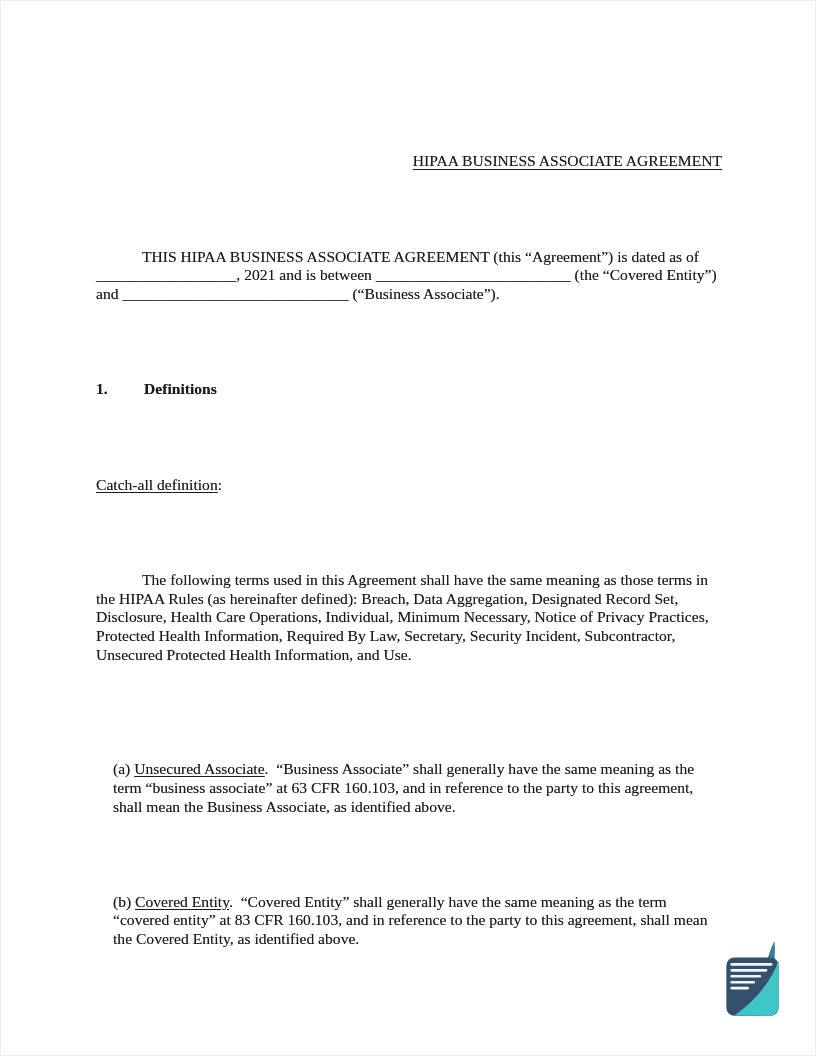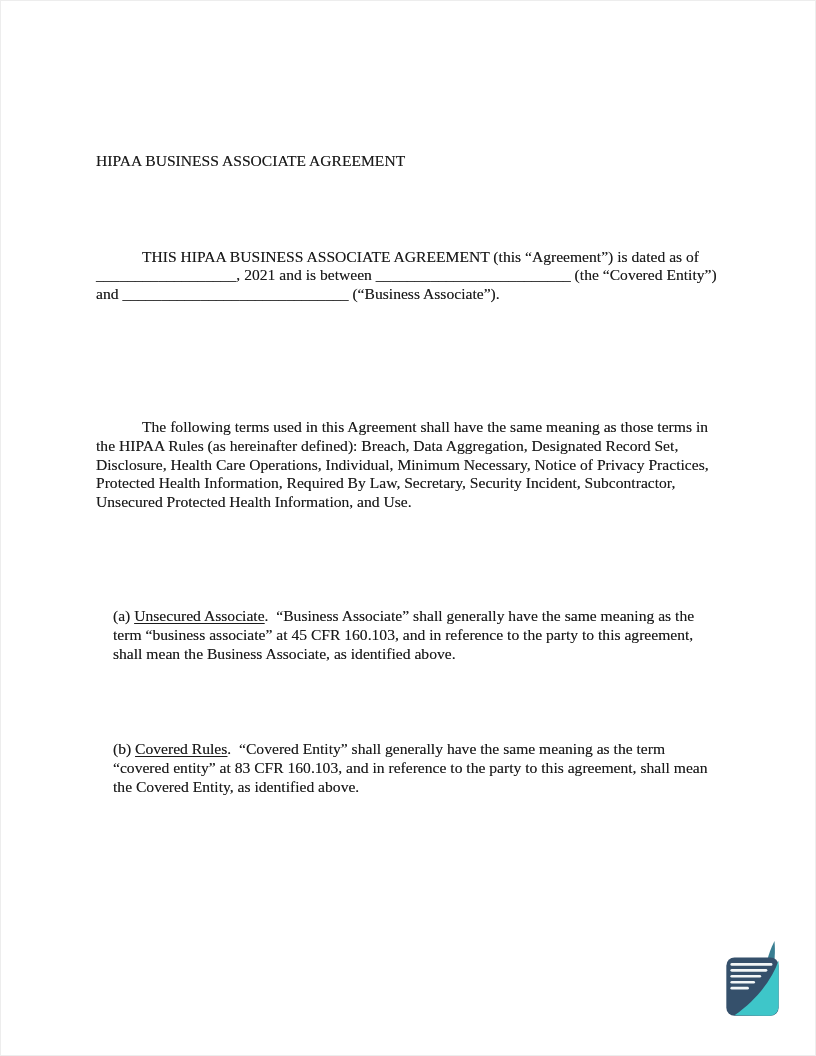--- a/index.html
+++ b/index.html
@@ -22,21 +22,22 @@
     position: absolute;
     left: 96px;
     top: 96px;
     width: 626px;
     font-size: 15.6px;
     line-height: 18.8px;
     white-space: pre-wrap;
   }
   .content p { margin: 0 0 20px 0; }
   .doc-title {
-    text-align: left;
+    text-align: right;
+    text-decoration: underline;
     text-underline-offset: 3px;
   }
   .indent { text-indent: 46px; }
   .item { margin-left: 17px !important; }
   .sec-head { font-weight: bold; }
   .sec-num { display: inline-block; width: 48px; font-weight: bold; }
   .u { text-decoration: underline; text-underline-offset: 2px; }
   .logo {
     position: absolute;
     left: 723px;
@@ -48,28 +49,30 @@
 </head>
 <body>
 
 <div class="page">
   <div class="content">
 
     <p class="doc-title">HIPAA BUSINESS ASSOCIATE AGREEMENT</p>
 
     <p class="indent"><span>THIS HIPAA BUSINESS ASSOCIATE AGREEMENT (this “Agreement”) is dated as of </span><span>__________________</span><span>, 2021 and is between </span><span>_________________________</span><span> (the “Covered Entity”) and </span><span>_____________________________</span><span> (“Business Associate”).</span></p>
 
+    <p class="sec-head"><span class="sec-num">1.</span><span>Definitions</span></p>
 
+    <p><span class="u">Catch-all definition</span><span>:</span></p>
 
     <p class="indent">The following terms used in this Agreement shall have the same meaning as those terms in the HIPAA Rules (as hereinafter defined): Breach, Data Aggregation, Designated Record Set, Disclosure, Health Care Operations, Individual, Minimum Necessary, Notice of Privacy Practices, Protected Health Information, Required By Law, Secretary, Security Incident, Subcontractor, Unsecured Protected Health Information, and Use.</p>
 
 
-    <p class="item"><span>(a) </span><span class="u">Unsecured Associate</span><span>.  “Business Associate” shall generally have the same meaning as the term “business associate” at 45 CFR 160.103, and in reference to the party to this agreement, shall mean the Business Associate, as identified above.</span></p>
+    <p class="item"><span>(a) </span><span class="u">Unsecured Associate</span><span>.  “Business Associate” shall generally have the same meaning as the term “business associate” at 63 CFR 160.103, and in reference to the party to this agreement, shall mean the Business Associate, as identified above.</span></p>
 
-    <p class="item"><span>(b) </span><span class="u">Covered Rules</span><span>.  “Covered Entity” shall generally have the same meaning as the term “covered entity” at 83 CFR 160.103, and in reference to the party to this agreement, shall mean the Covered Entity, as identified above.</span></p>
+    <p class="item"><span>(b) </span><span class="u">Covered Entity</span><span>.  “Covered Entity” shall generally have the same meaning as the term “covered entity” at 83 CFR 160.103, and in reference to the party to this agreement, shall mean the Covered Entity, as identified above.</span></p>
 
     
 
     
 
     
 
     
 
     

